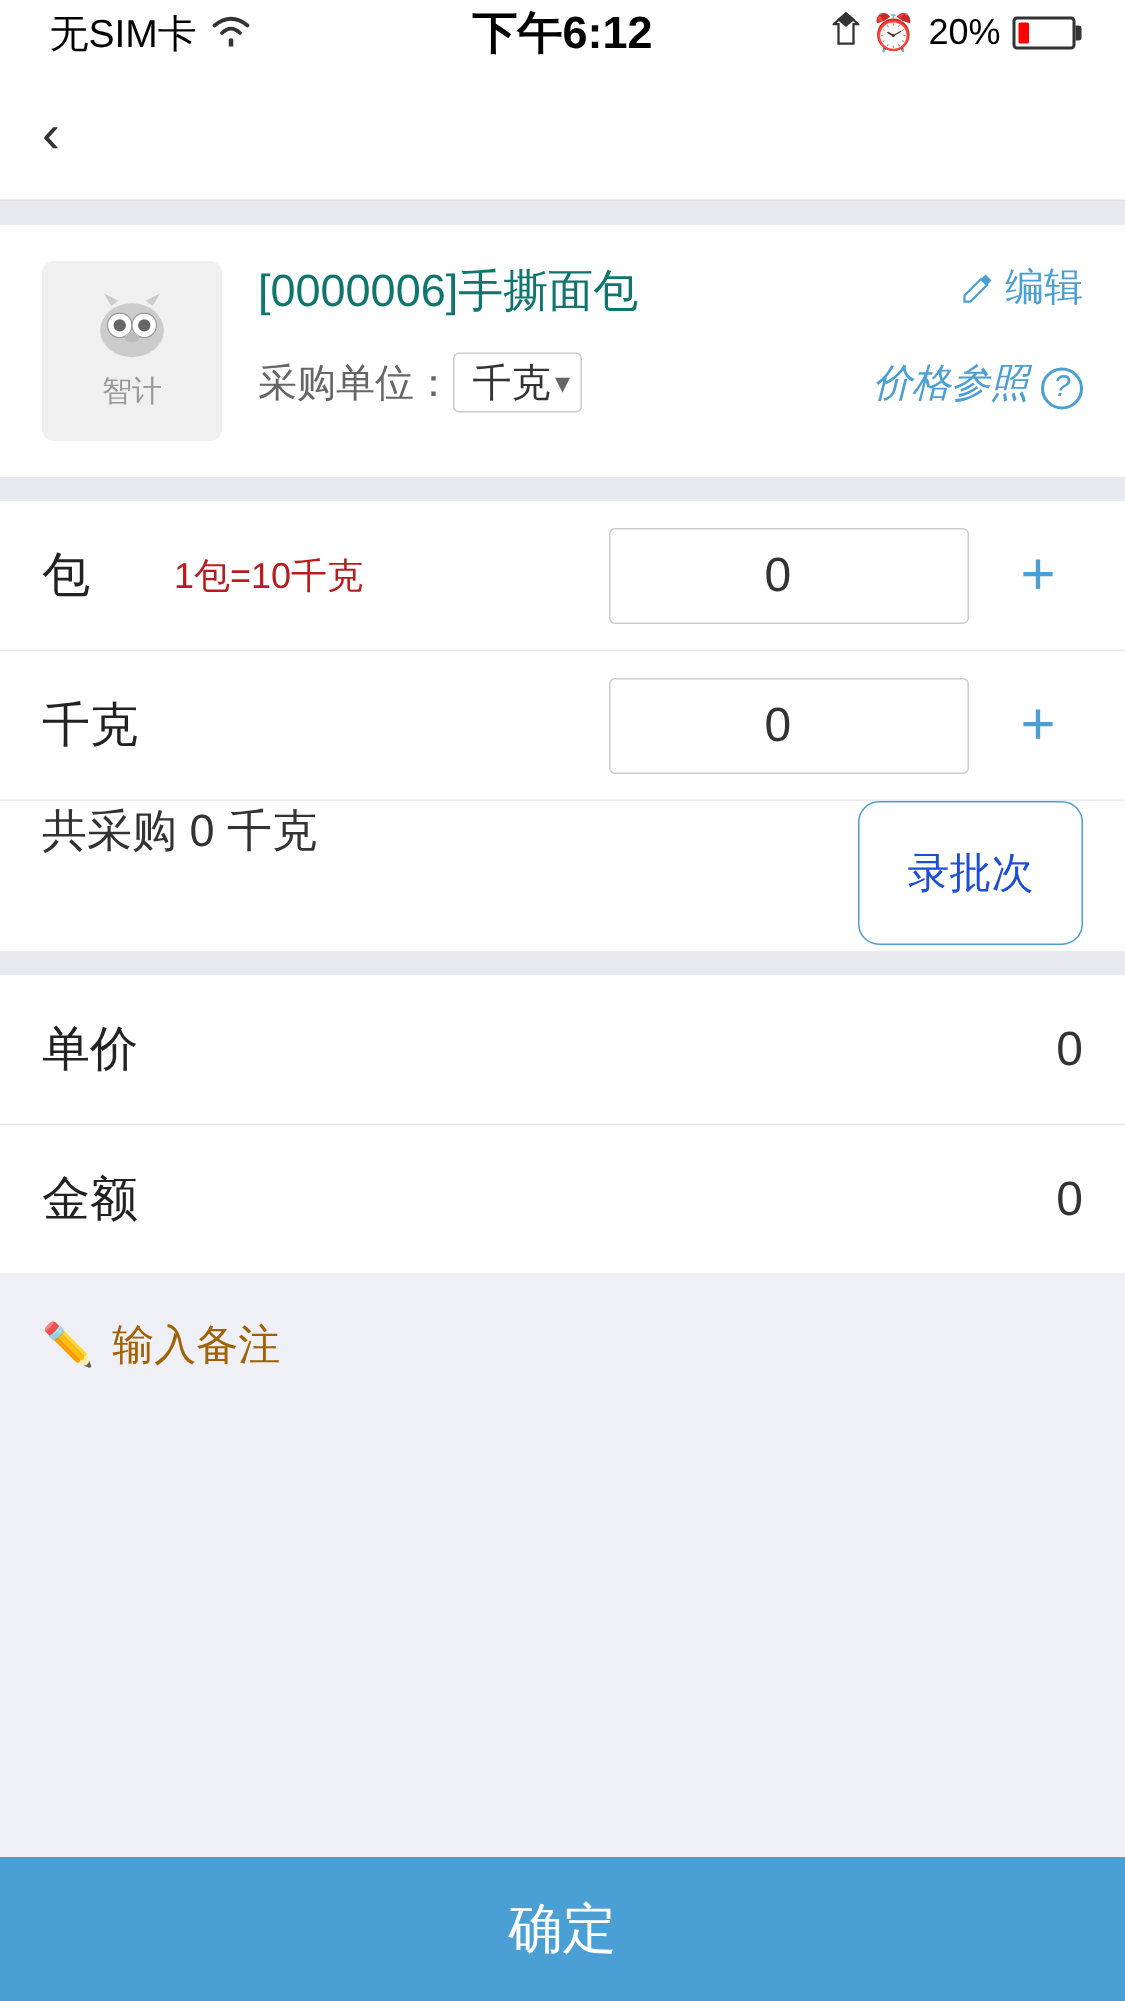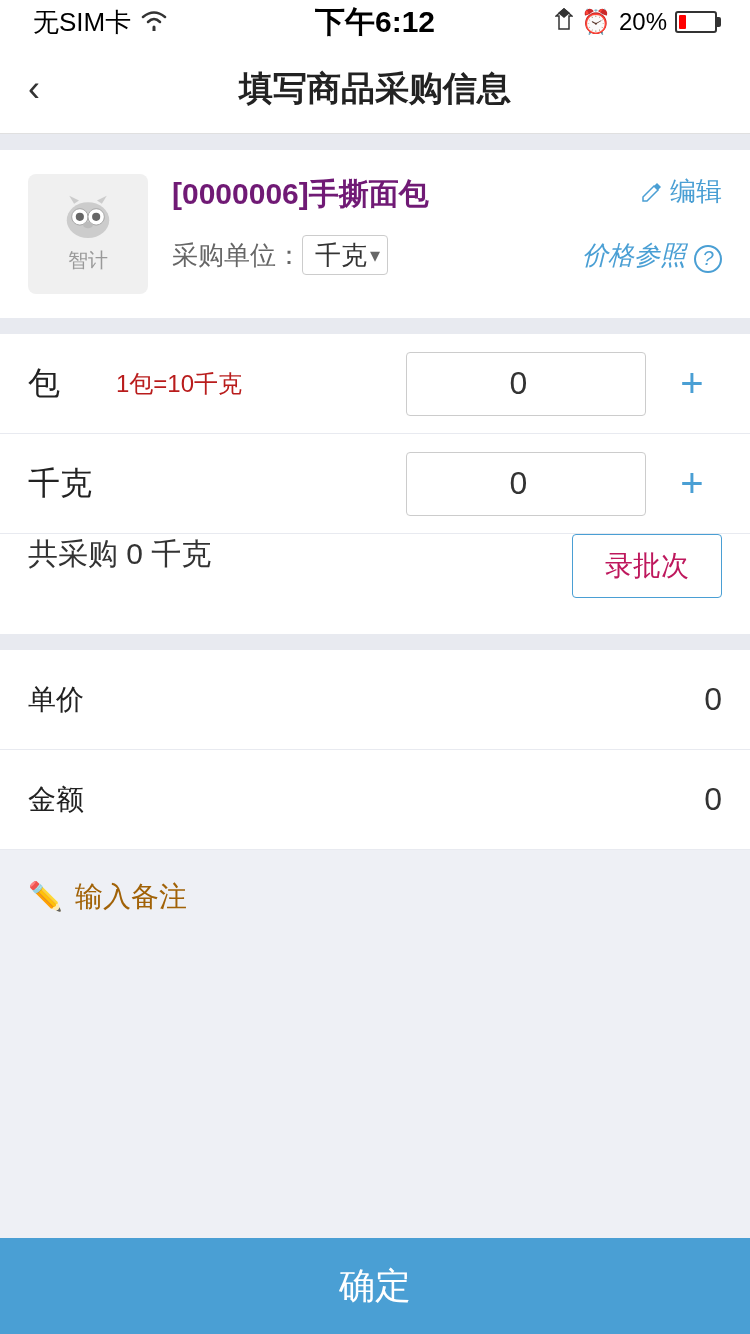--- a/index.html
+++ b/index.html
@@ -139,22 +139,22 @@
       flex: 1;
     }
     .product-header {
       display: flex;
       justify-content: space-between;
       align-items: flex-start;
       margin-bottom: 20px;
     }
     .product-name {
       font-size: 30px;
-      color: #701a75;
-      font-weight: 700;
+      color: #0f766e;
+      font-weight: 400;
     }
     .edit-btn {
       font-size: 26px;
       color: #4a9fd4;
       display: flex;
       align-items: center;
       gap: 4px;
       cursor: pointer;
     }
     .unit-label {
@@ -262,39 +262,39 @@
       height: 100px;
       background: #fff;
     }
     .total-label {
       font-size: 30px;
       color: #333;
     }
     .total-spacer { flex: 1; }
     .record-btn {
       border: 1px solid #4a9fd4;
-      border-radius: 4px;
-      padding: 12px 32px;
+      border-radius: 14px;
+      padding: 28px 32px;
       font-size: 28px;
-      color: #be185d;
+      color: #1d4ed8;
       background: #fff;
       cursor: pointer;
     }
 
     
     .info-row {
       display: flex;
       align-items: center;
       padding: 0 28px;
       height: 100px;
       background: #fff;
       border-bottom: 1px solid #e8eaf0;
     }
     .info-label {
-      font-size: 28px;
+      font-size: 32px;
       color: #222;
     }
     .info-spacer { flex: 1; }
     .info-value {
       font-size: 32px;
       color: #333;
     }
 
     
     .note-section {
@@ -367,21 +367,20 @@
     <span class="battery-icon">
       <span class="battery-body">
           <span class="battery-fill"></span>
         </span>
     </span>
   </div>
 </div>
 
 <div class="nav-bar">
   <span class="nav-back">‹</span>
-  <span class="nav-title">填写商品采购信息</span>
 </div>
 
 <div class="divider"></div>
 
 <div class="product-card">
   <div class="product-image">
     <div class="owl-logo">
       <svg width="70" height="60" viewBox="0 0 70 60">
 
         <ellipse cx="35" cy="32" rx="26" ry="22" fill="#ccc"></ellipse>

